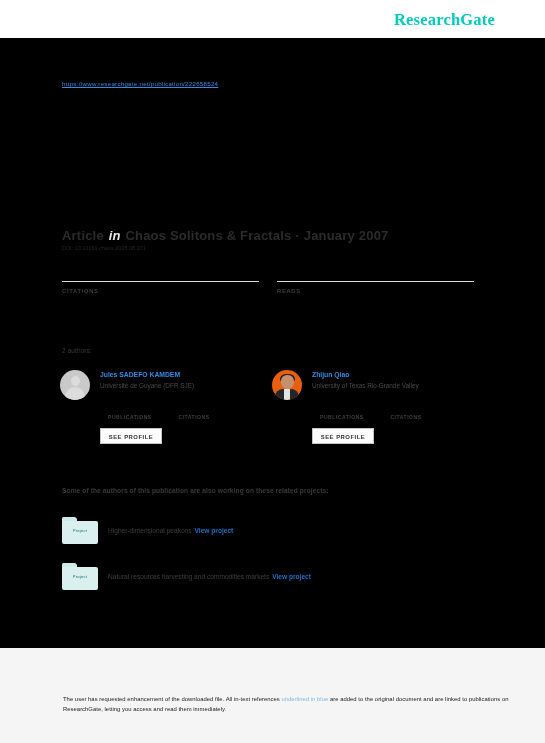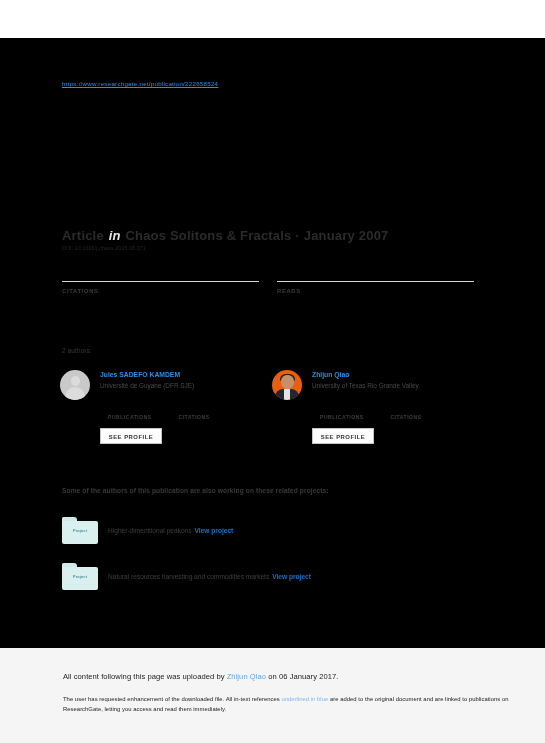--- a/index.html
+++ b/index.html
@@ -312,20 +312,21 @@
 </style>
 </head>
 <body>
 
 <div class="page">
 
   <div class="top-strip"></div>
 
   <div class="dark-body"></div>
 
+  <div class="brand">ResearchGate</div>
 
   <a class="access-url" href="#">https://www.researchgate.net/publication/222658524</a>
 
   <div class="doc-title"></div>
 
   <div class="article-line">
     <span class="kind">Article</span>
     <span class="inword">in</span>
     <span class="venue">Chaos Solitons &amp; Fractals · January 2007</span>
   </div>
@@ -406,21 +407,18 @@
       <div class="tab"></div>
         <div class="main"></div>
       <div class="ftext">Project</div>
     </div>
     <div class="project-title">
       <span>Natural resources harvesting and commodities markets</span><span class="view-project">View project</span>
     </div>
   </div>
 
   <div class="footer">
-    <div class="footer-main">
-      <span>All content following this page was uploaded by </span><span class="uploader">Zhijun Qiao</span><span> on 06 January 2017.</span>
-    </div>
     <div class="footer-note">
       <span>The user has requested enhancement of the downloaded file. All in-text references </span><span class="blue">underlined in blue</span><span> are added to the original document and are linked to publications on ResearchGate, letting you access and read them immediately.</span>
     </div>
   </div>
 
 </div>
 
 </body></html>

